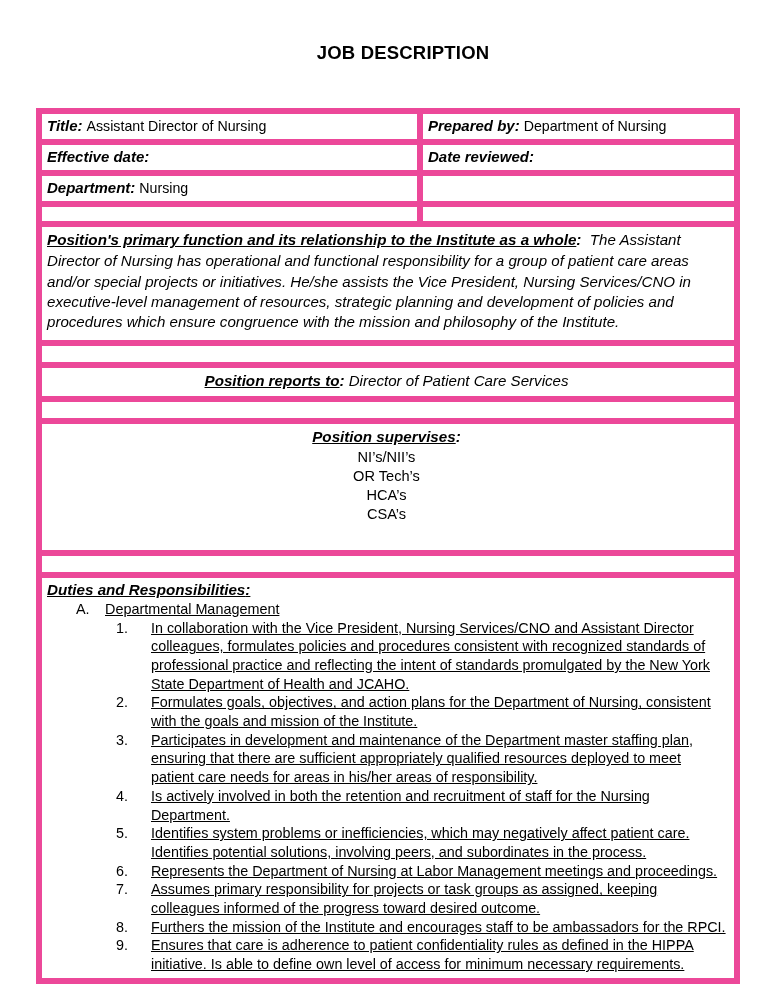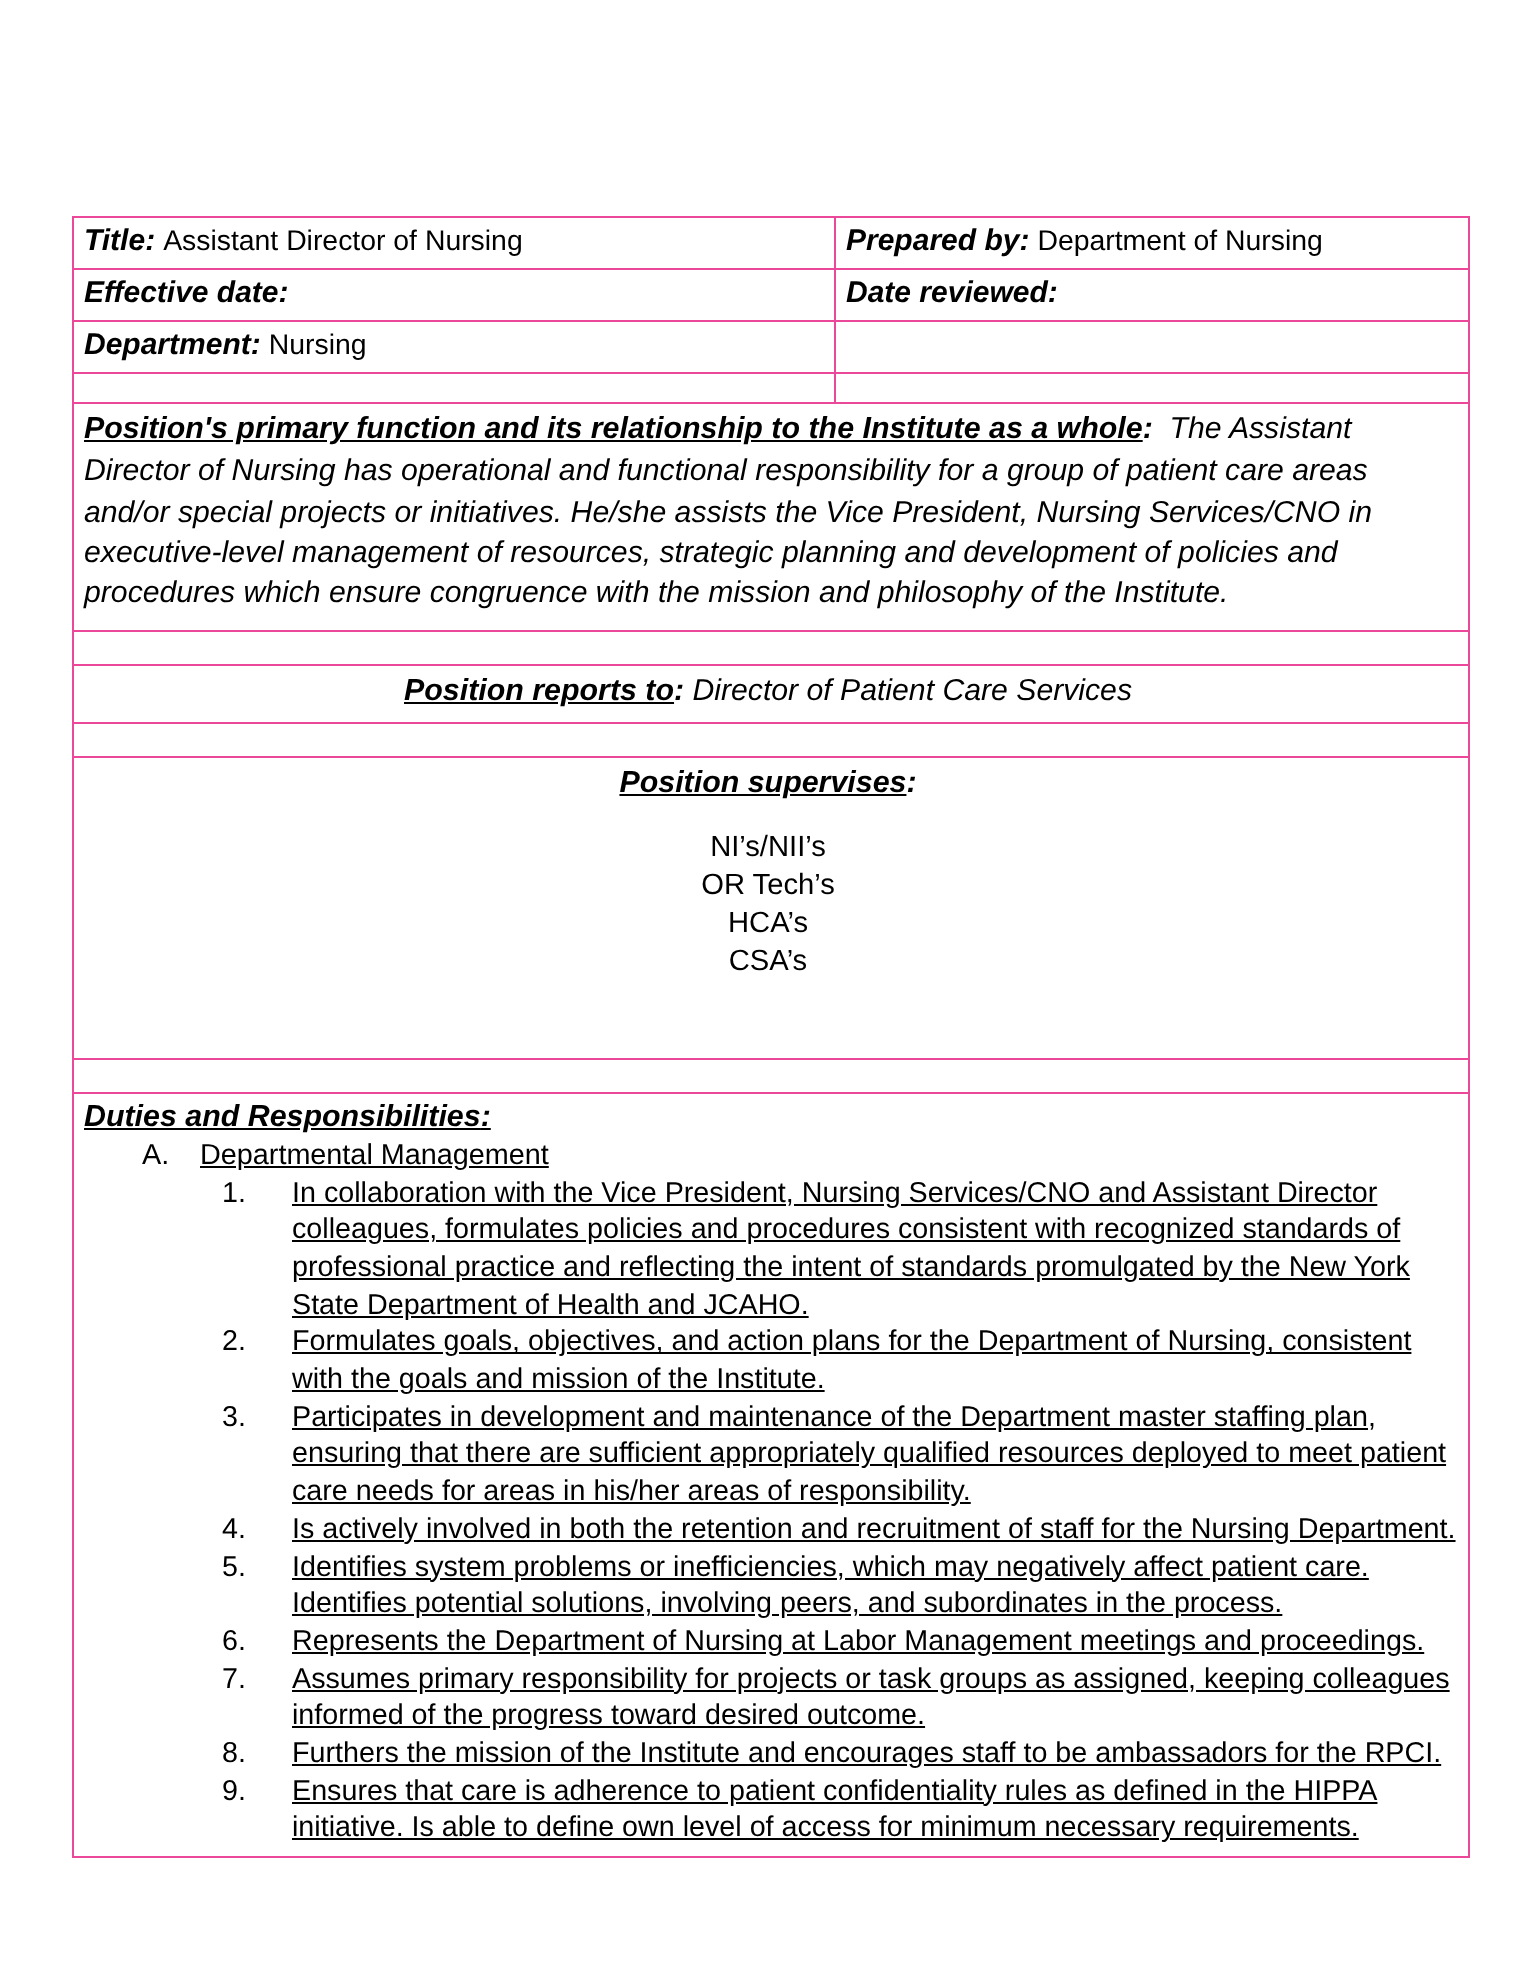--- a/index.html
+++ b/index.html
@@ -41,21 +41,21 @@
   
   .jd-table {
     position: absolute;
     left: 36px;
     top: 108px;
     width: 698px;
     border-collapse: collapse;
     table-layout: fixed;
   }
   .jd-table td {
-    border: 1px solid #ec4899;
+    border: 6px solid #ec4899;
     padding: 0;
     vertical-align: top;
   }
 
   .cell-pad {
     padding: 2px 4px 3px 5px;
     font-size: 14.4px;
     line-height: 1.33;
   }
 
@@ -115,21 +115,21 @@
     padding-top: 3px;
     padding-bottom: 5px;
   }
   .reports-val {
     font-style: italic;
     font-size: 15.1px;
   }
 
   
   .sup-list {
-    margin: 12px;
+    margin: 0;
     padding: 0;
     list-style: none;
   }
   .sup-list li {
     font-size: 14.6px;
     line-height: 1.305;
     font-style: normal;
     font-weight: normal;
   }
 
@@ -171,20 +171,21 @@
     top: 0;
     width: 22px;
     text-align: left;
   }
 </style>
 </head>
 <body>
 
 <div class="page">
 
+  <div class="doc-title">JOB DESCRIPTION</div>
 
   <table class="jd-table">
     <colgroup>
       <col style="width:381px">
       <col style="width:317px">
     </colgroup>
     <tbody>
 
       <tr class="hdr-row">
         <td>

